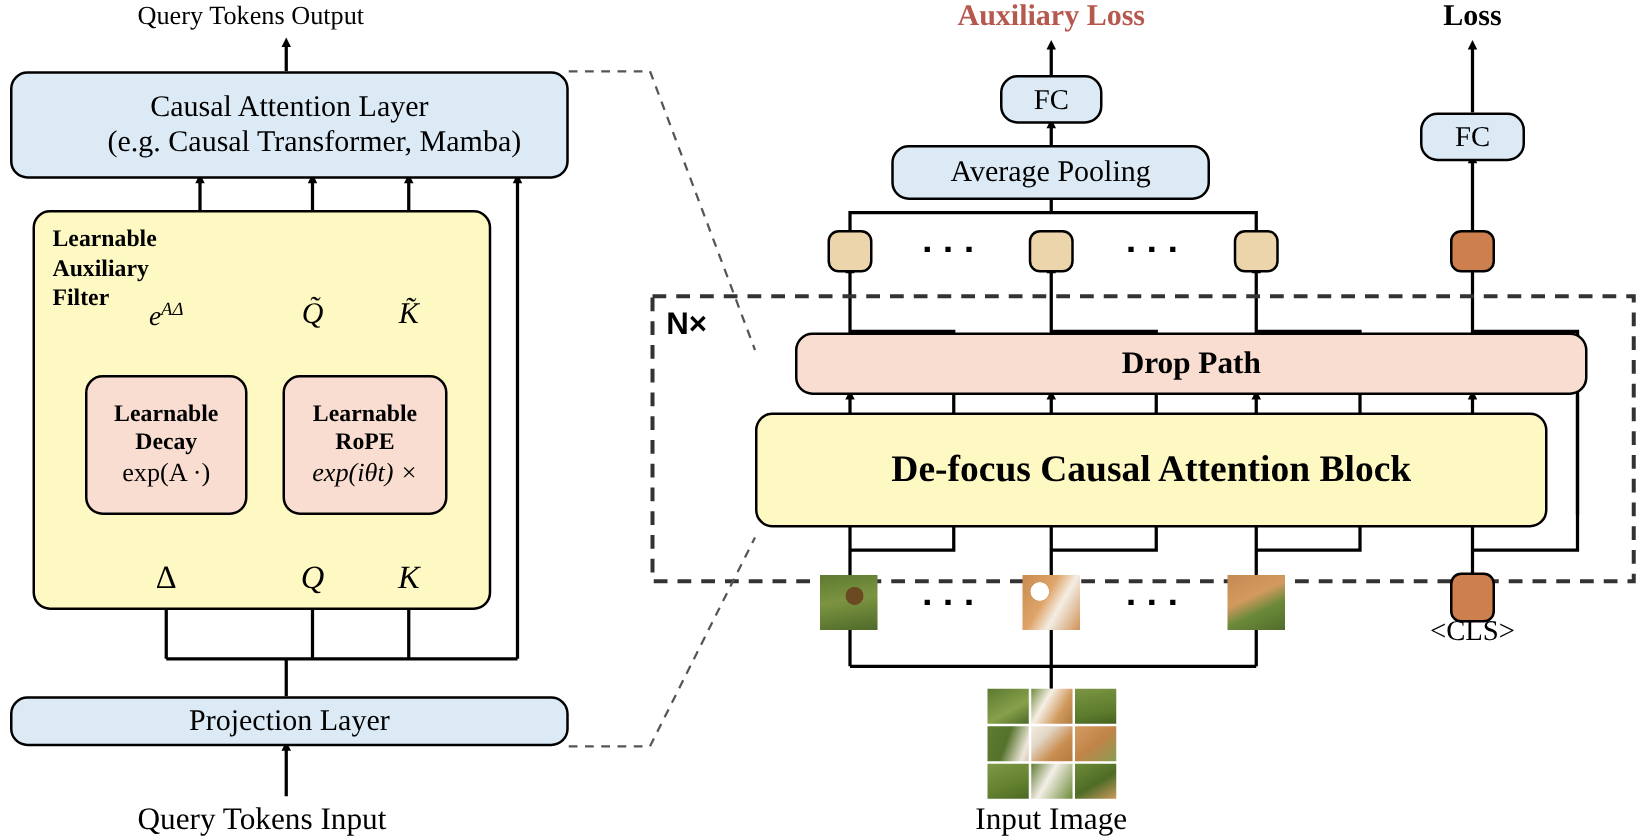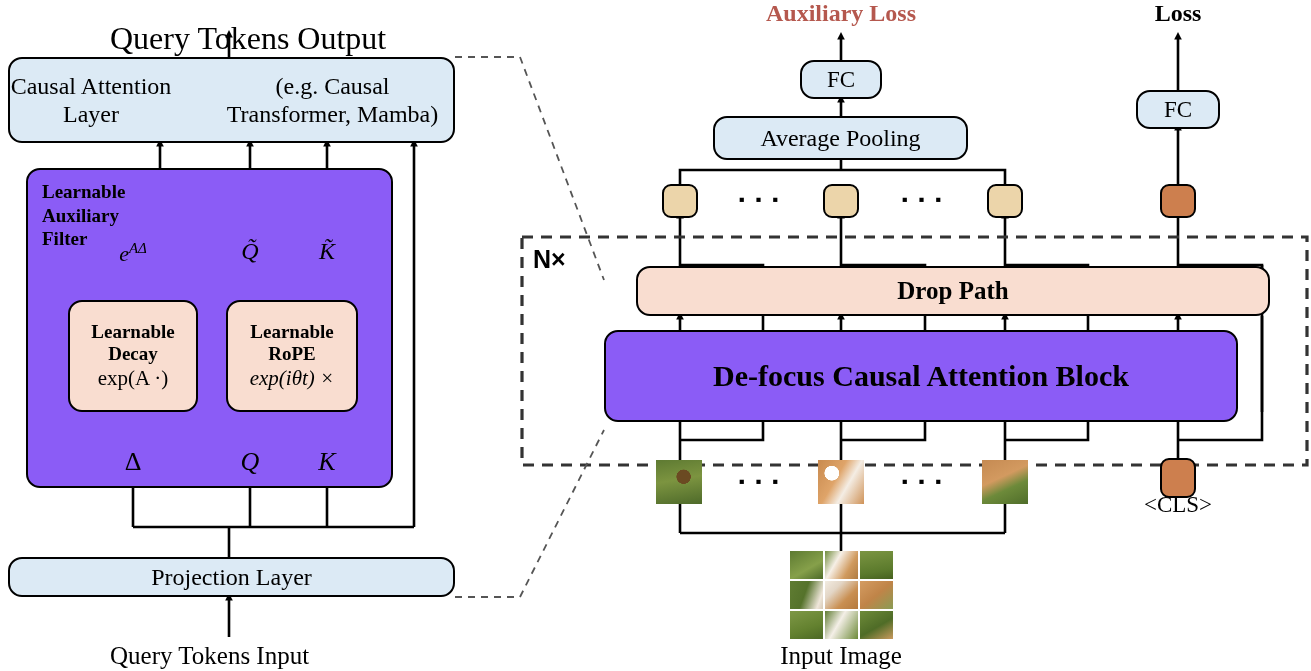--- a/index.html
+++ b/index.html
@@ -3,21 +3,21 @@
 <meta charset="utf-8">
 <style>
   html,body{margin:0;padding:0;background:#ffffff;}
   body{width:1311px;height:671px;position:relative;overflow:hidden;
        font-family:"Liberation Serif", serif;color:#000;}
   #stage{position:absolute;left:0;top:0;width:1311px;height:671px;}
   svg#wires{position:absolute;left:0;top:0;width:1311px;height:671px;pointer-events:none;}
   .box{position:absolute;box-sizing:border-box;display:flex;align-items:center;
        justify-content:center;text-align:center;border:2px solid #000;}
   .blue{background:#dceaf5;border-radius:14px;}
-  .gray{background:#8b5cf6;border-radius:14px;}
+  .gray{background:#fef9c3;border-radius:14px;}
   .peach{background:#f9ddd0;border-radius:14px;}
   .lbl{position:absolute;white-space:nowrap;}
   .bold{font-weight:bold;}
   .tok{position:absolute;border:2px solid #000;border-radius:9px;box-sizing:border-box;}
   .dots{position:absolute;font-weight:bold;letter-spacing:3px;font-family:"Liberation Sans",sans-serif;}
   .patch{position:absolute;box-sizing:border-box;background-size:cover;}
   .grid3{position:absolute;display:grid;grid-template-columns:repeat(3,1fr);
          grid-template-rows:repeat(3,1fr);gap:2px;}
   .cell{width:100%;height:100%;}
 </style>
@@ -112,23 +112,23 @@
     <rect x="522" y="237" width="785" height="228" fill="none" stroke="#333" stroke-width="3.2" stroke-dasharray="11,8"></rect>
 
     <path d="M1262,265 L1262,412" stroke="#000" stroke-width="2.6" fill="none"></path>
 
     <g stroke="#555" stroke-width="1.8" fill="none" stroke-dasharray="7,6">
       <path d="M455,57 L520,57 L604,280"></path>
       <path d="M455,597 L520,597 L604,430"></path>
     </g>
   </svg>
 
-  <div class="lbl" style="left:110px;top:0px;font-size:32px;margin-top:20px;">Query Tokens Output</div>
-
-  <div class="box blue" style="left:8px;top:57px;width:447px;height:86px;flex-direction:row;line-height:1.18;">
+  <div class="lbl" style="left:110px;top:0px;font-size:21px;">Query Tokens Output</div>
+
+  <div class="box blue" style="left:8px;top:57px;width:447px;height:86px;flex-direction:column;line-height:1.18;">
     <span style="font-size:24px;">Causal Attention Layer</span>
     <span style="font-size:24px;margin-left:40px;">(e.g. Causal Transformer, Mamba)</span>
   </div>
 
   <div class="box gray" style="left:26px;top:168px;width:367px;height:320px;"></div>
 
   <div class="lbl bold" style="left:42px;top:180px;font-size:19px;line-height:1.24;">
     <div>Learnable</div>
     <div>Auxiliary</div>
     <div>Filter</div>

